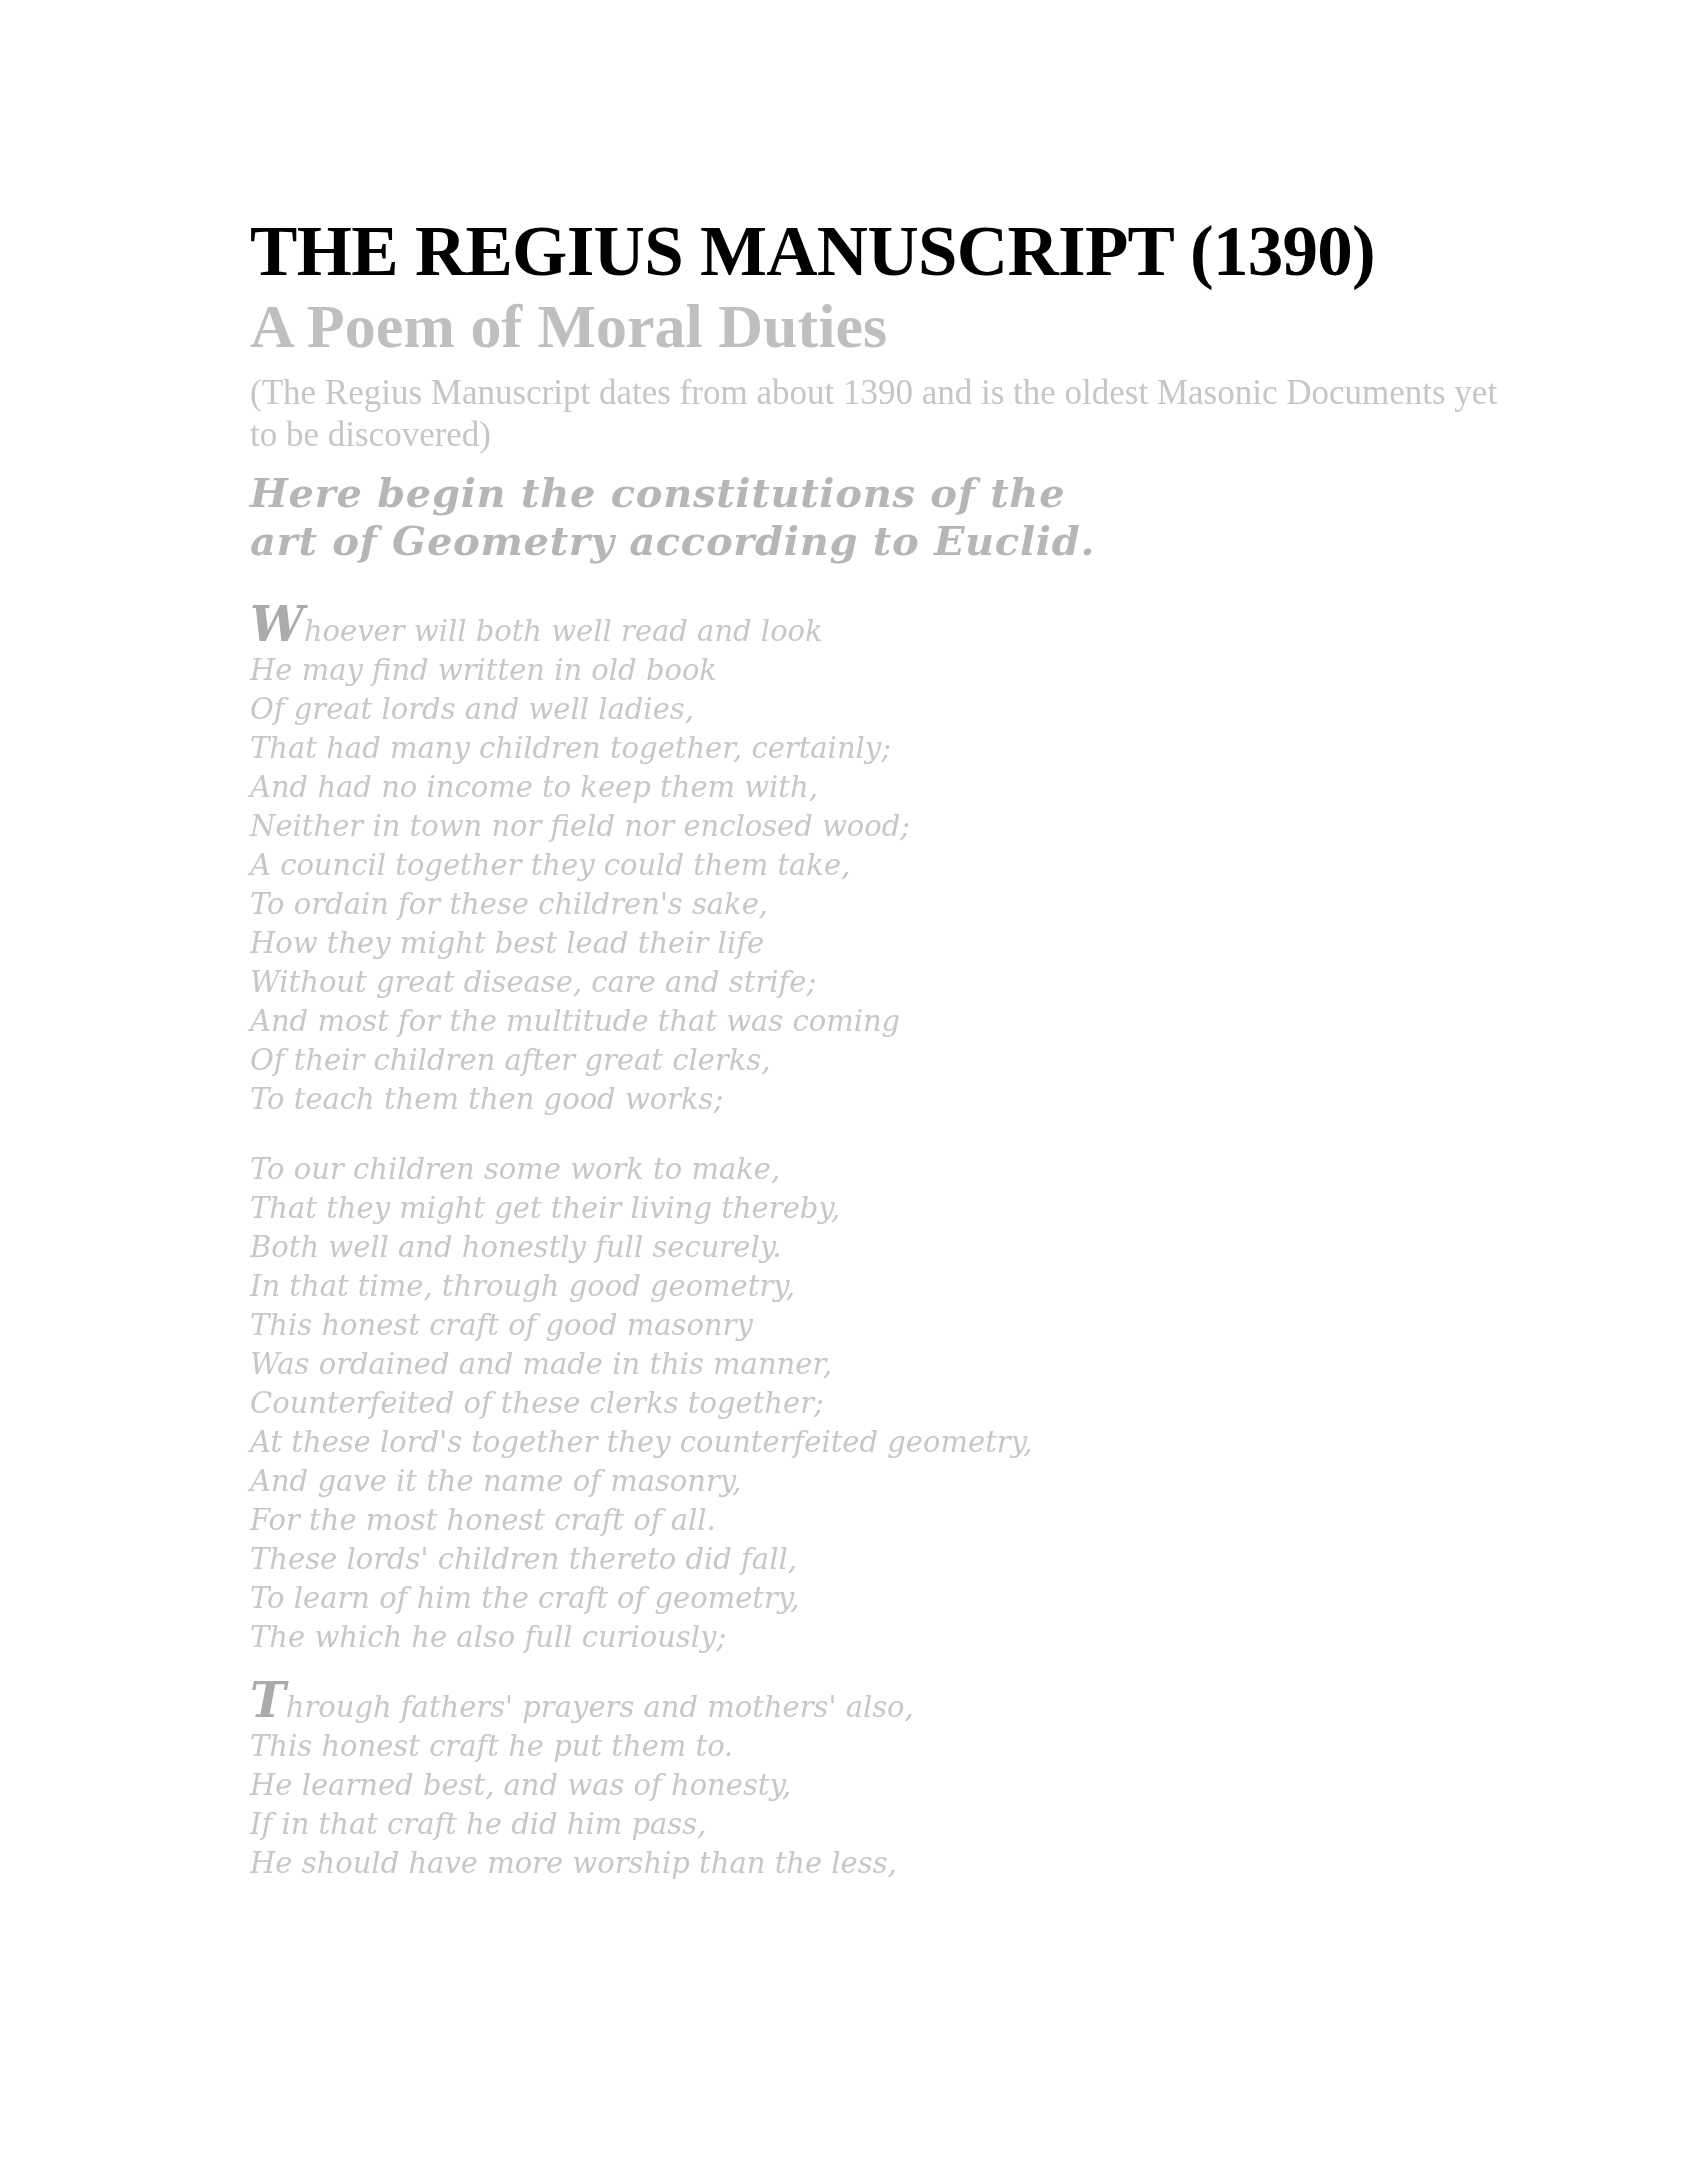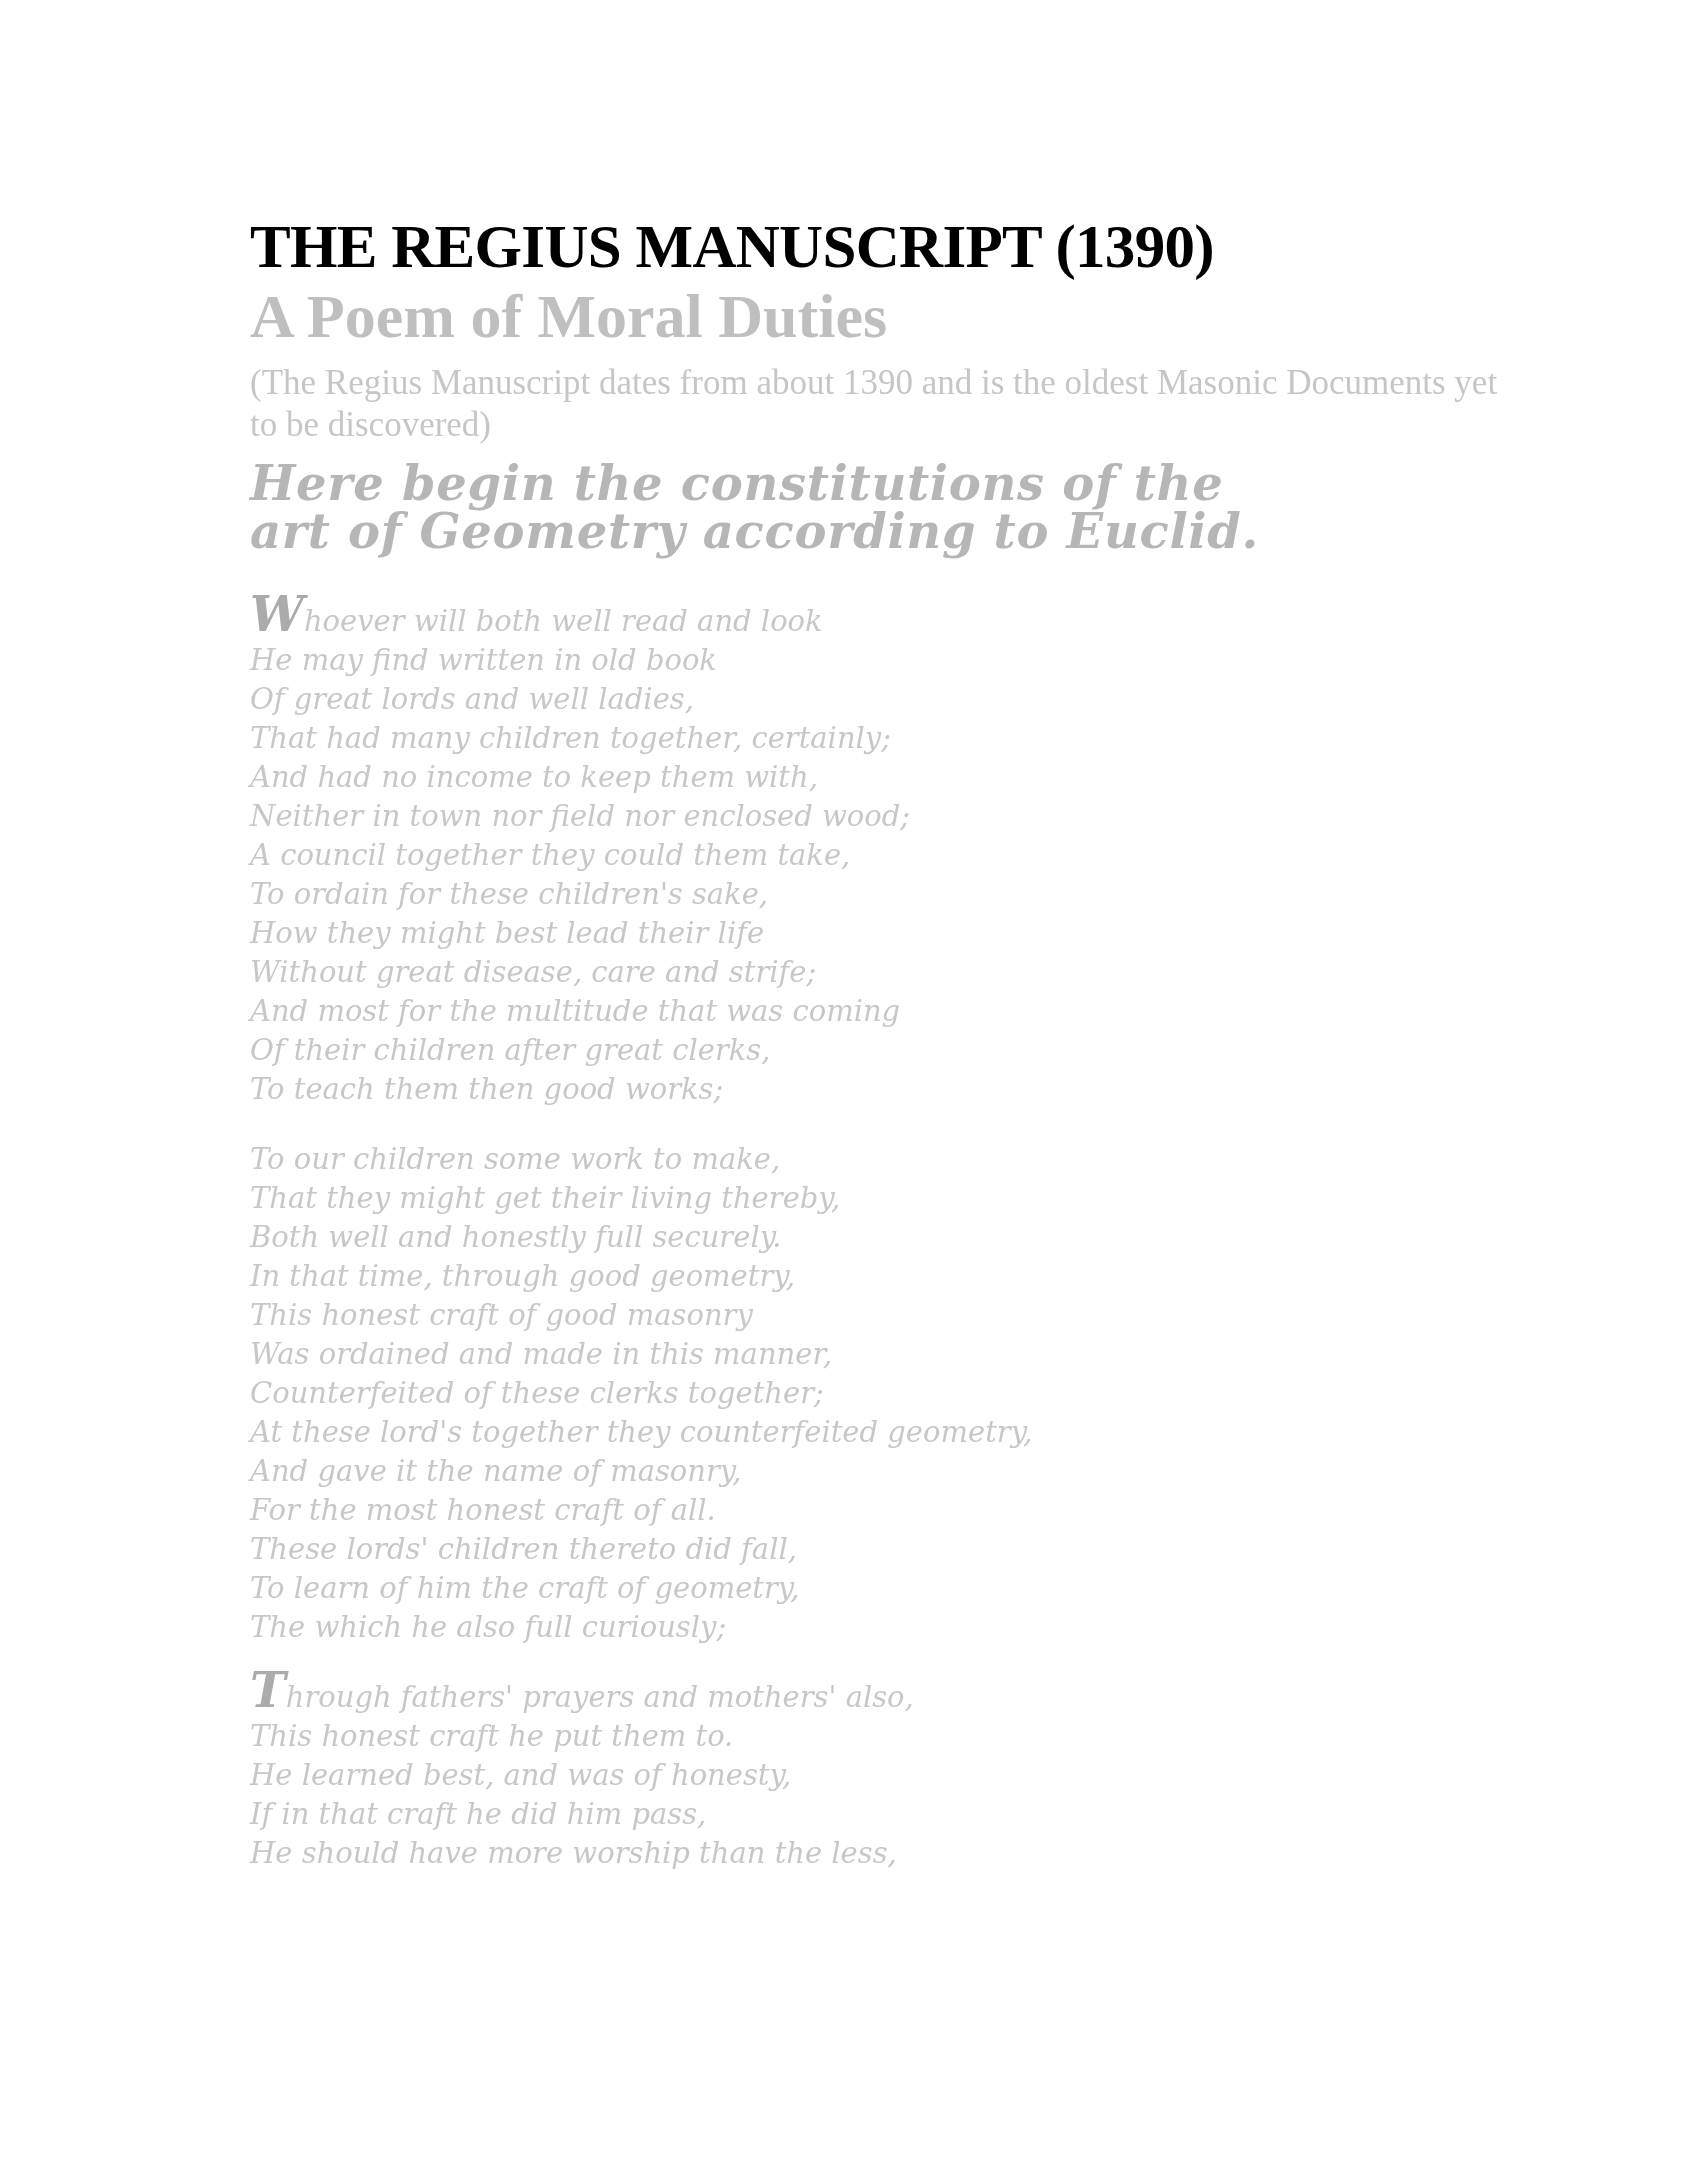--- a/index.html
+++ b/index.html
@@ -13,21 +13,21 @@
     height: 2183px;
     background: #ffffff;
     overflow: hidden;
   }
   .content {
     padding: 216px 197px 0 250px;
   }
   .doc-title {
     font-family: "Liberation Serif", serif;
     font-weight: bold;
-    font-size: 61px;
+    font-size: 71px;
     line-height: 1;
     letter-spacing: -0.7px;
     white-space: nowrap;
     color: var(--title-color, #000000);
   }
   .subtitle {
     margin-top: 8px;
     font-family: "Liberation Serif", serif;
     font-weight: bold;
     font-size: 62px;
@@ -41,21 +41,21 @@
     font-size: 35px;
     line-height: 42px;
     color: var(--note-color, #c6c6c6);
   }
   .note-line { white-space: nowrap; }
   .heading {
     margin-top: 13px;
     font-family: "DejaVu Serif", serif;
     font-style: italic;
     font-weight: bold;
-    font-size: 48px;
+    font-size: 40px;
     line-height: 48px;
     letter-spacing: 0.7px;
     color: var(--heading-color, #b6b6b6);
   }
   .poem {
     font-family: "DejaVu Serif", serif;
     font-size: 29px;
     line-height: 39px;
     color: var(--body-color, #c7c7c7);
     font-style: italic;

